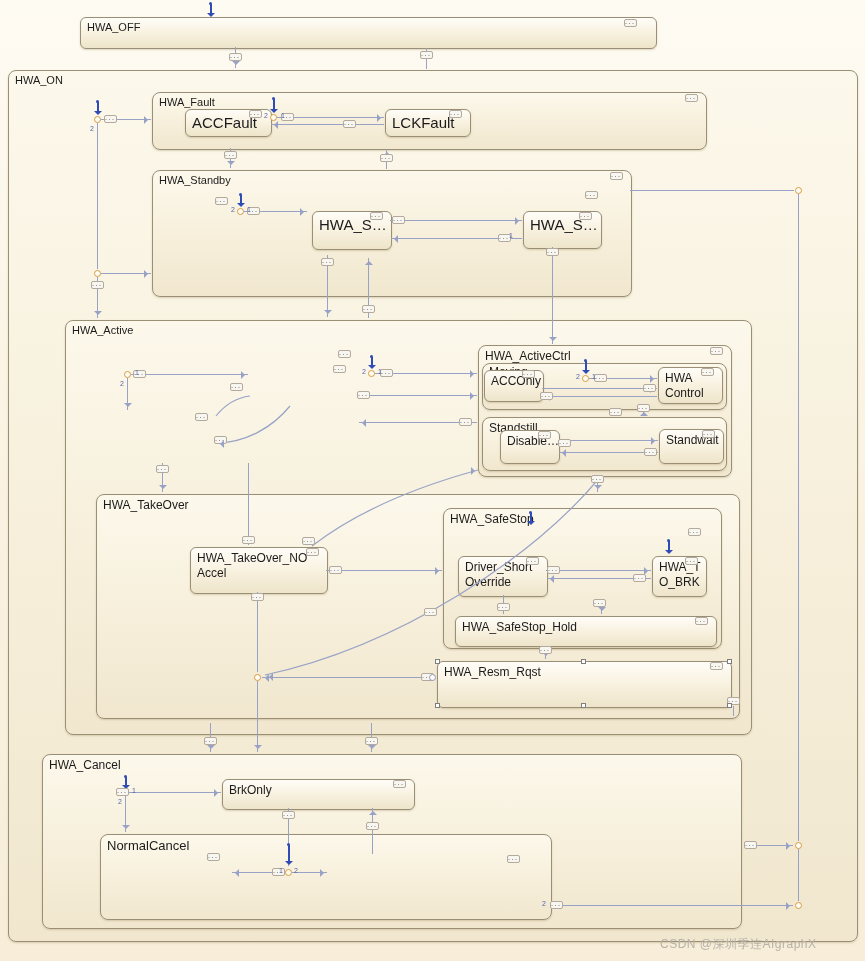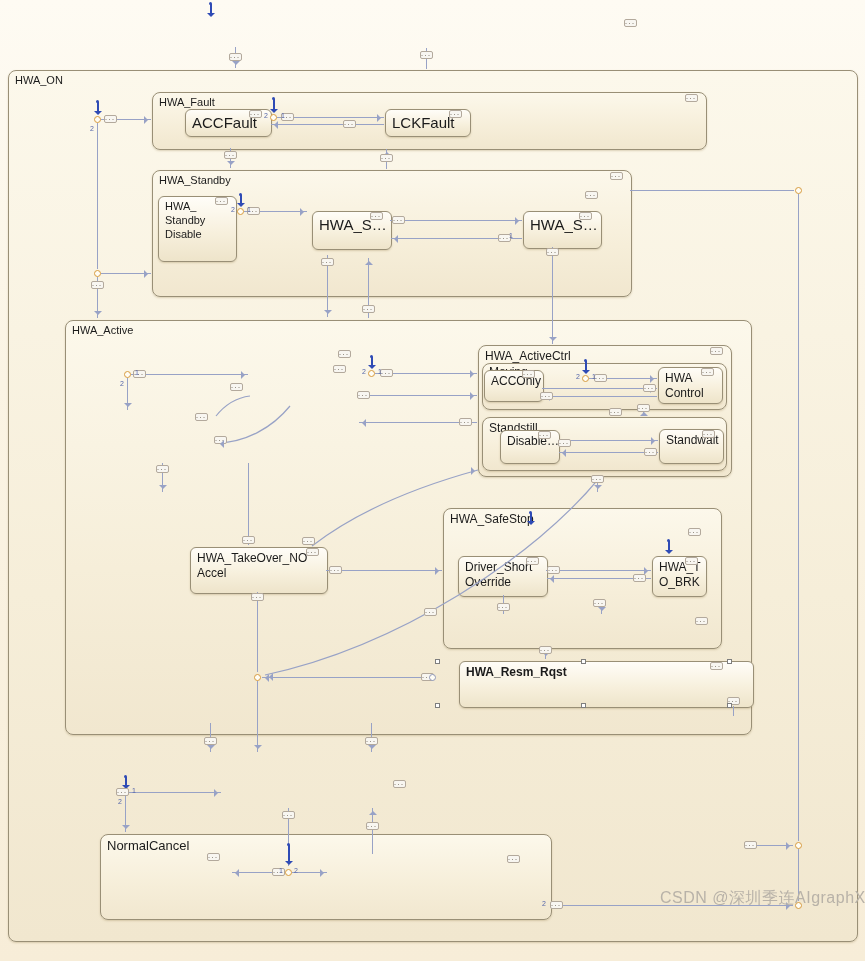--- a/index.html
+++ b/index.html
@@ -25,53 +25,49 @@
   .vl{width:1px;}
   .arw{position:absolute;width:0;height:0;border:4px solid transparent;}
   .defl{position:absolute;width:1.5px;background:#2f4bb5;}
   .defd{position:absolute;width:3px;height:3px;border-radius:50%;background:#2f4bb5;}
   .jx{position:absolute;width:7px;height:7px;border-radius:50%;background:#fffdf5;border:1.5px solid #d79b3e;box-sizing:border-box;}
   .oc{position:absolute;width:7px;height:7px;border-radius:50%;background:#fffdf5;border:1px solid #9098b8;box-sizing:border-box;}
   .badge{position:absolute;width:13px;height:8px;border-radius:2px;background:#f8f6f1;border:1px solid #b3a99c;
          color:#8a8378;font-size:9px;line-height:3px;text-align:center;letter-spacing:1px;overflow:hidden;box-sizing:border-box;}
   .pri{position:absolute;font-size:7px;color:#5566aa;line-height:1;}
   .hd{position:absolute;width:5px;height:5px;background:#fff;border:1px solid #7e7e7e;box-sizing:border-box;}
-  #watermark{position:absolute;left:660px;top:888px;width:205px;font-size:16px;color:#b8b2a8;
+  #watermark{position:absolute;left:660px;top:936px;width:205px;font-size:12px;color:#b8b2a8;
              letter-spacing:.5px;white-space:nowrap;}
   svg.curves{position:absolute;left:0;top:0;pointer-events:none;}
 </style>
 </head>
 <body>
 
 <div id="canvas">
 
   <div class="st ct" style="left:8px;top:70px;width:848px;height:870px;">
     <span class="t">HWA_ON</span>
     </div>
+  <div class="st" style="left:80px;top:17px;width:575px;height:30px;">
+    <span class="t">HWA_OFF</span>
+    </div>
 
   <div class="st ct" style="left:152px;top:92px;width:553px;height:56px;">
     <span class="t">HWA_Fault</span>
     </div>
   <div class="st s15" style="left:185px;top:109px;width:85px;height:26px;">
     <span class="t">ACCFault</span>
     </div>
   <div class="st s15" style="left:385px;top:109px;width:84px;height:26px;">
     <span class="t">LCKFault</span>
     </div>
 
   <div class="st ct" style="left:152px;top:170px;width:478px;height:125px;">
     <span class="t">HWA_Standby</span>
     </div>
-  <div class="st" style="left:158px;top:196px;width:77px;height:64px;">
-    <span class="t" style="white-space:normal;">
-      <span>HWA_</span><br>
-      <span>Standby</span><br>
-      <span>Disable</span>
-    </span>
-    </div>
   <div class="st s15" style="left:312px;top:211px;width:78px;height:37px;">
     <span class="t">HWA_S…</span>
     </div>
   <div class="st s15" style="left:523px;top:211px;width:77px;height:36px;">
     <span class="t">HWA_S…</span>
     </div>
 
   <div class="st ct" style="left:65px;top:320px;width:685px;height:413px;">
     <span class="t">HWA_Active</span>
     </div>
@@ -92,38 +88,50 @@
   <div class="st ct s12" style="left:482px;top:417px;width:243px;height:52px;">
     <span class="t">Standstill</span>
     </div>
   <div class="st s12" style="left:500px;top:430px;width:58px;height:32px;">
     <span class="t">Disable…</span>
     </div>
   <div class="st s12" style="left:659px;top:429px;width:63px;height:33px;">
     <span class="t">Standwait</span>
     </div>
 
+  <div class="st ct s12" style="left:96px;top:494px;width:642px;height:223px;">
+    <span class="t">HWA_TakeOver</span>
+    </div>
   <div class="st s12" style="left:190px;top:547px;width:136px;height:45px;">
     <span class="t wrap">HWA_TakeOver_NO Accel</span>
     </div>
 
   <div class="st ct s12" style="left:443px;top:508px;width:277px;height:139px;">
     <span class="t">HWA_SafeStop</span>
     </div>
   <div class="st s12" style="left:458px;top:556px;width:88px;height:39px;">
     <span class="t wrap">Driver_Short Override</span>
     </div>
   <div class="st s12 ba" style="left:652px;top:556px;width:53px;height:39px;">
     <span class="t wrap" style="right:4px;">HWA_TO_BRK</span>
     </div>
-
-  <div class="st s12" style="left:459px;top:661px;width:293px;height:45px;font-weight:bold;">
+  <div class="st s12" style="left:455px;top:616px;width:260px;height:29px;">
+    <span class="t">HWA_SafeStop_Hold</span>
+    </div>
+
+  <div class="st s12" style="left:437px;top:661px;width:293px;height:45px;">
     <span class="t">HWA_Resm_Rqst</span>
     </div>
 
+  <div class="st ct s12" style="left:42px;top:754px;width:698px;height:173px;">
+    <span class="t">HWA_Cancel</span>
+    </div>
+  <div class="st s12" style="left:222px;top:779px;width:191px;height:29px;">
+    <span class="t">BrkOnly</span>
+    </div>
   <div class="st ct s13" style="left:100px;top:834px;width:450px;height:84px;">
     <span class="t">NormalCancel</span>
     </div>
 
   <svg class="curves" width="865" height="961">
     <path d="M 250,396 C 234,398 224,406 216,416" stroke="#98a2c6" stroke-width="1.2" fill="none"></path>
     <path d="M 290,406 C 272,428 246,442 218,443" stroke="#98a2c6" stroke-width="1.2" fill="none"></path>
     <path d="M 312,546 C 356,512 416,487 478,470" stroke="#98a2c6" stroke-width="1.2" fill="none"></path>
     <path d="M 600,477 C 536,556 400,646 265,675" stroke="#98a2c6" stroke-width="1.2" fill="none"></path>
   </svg>

